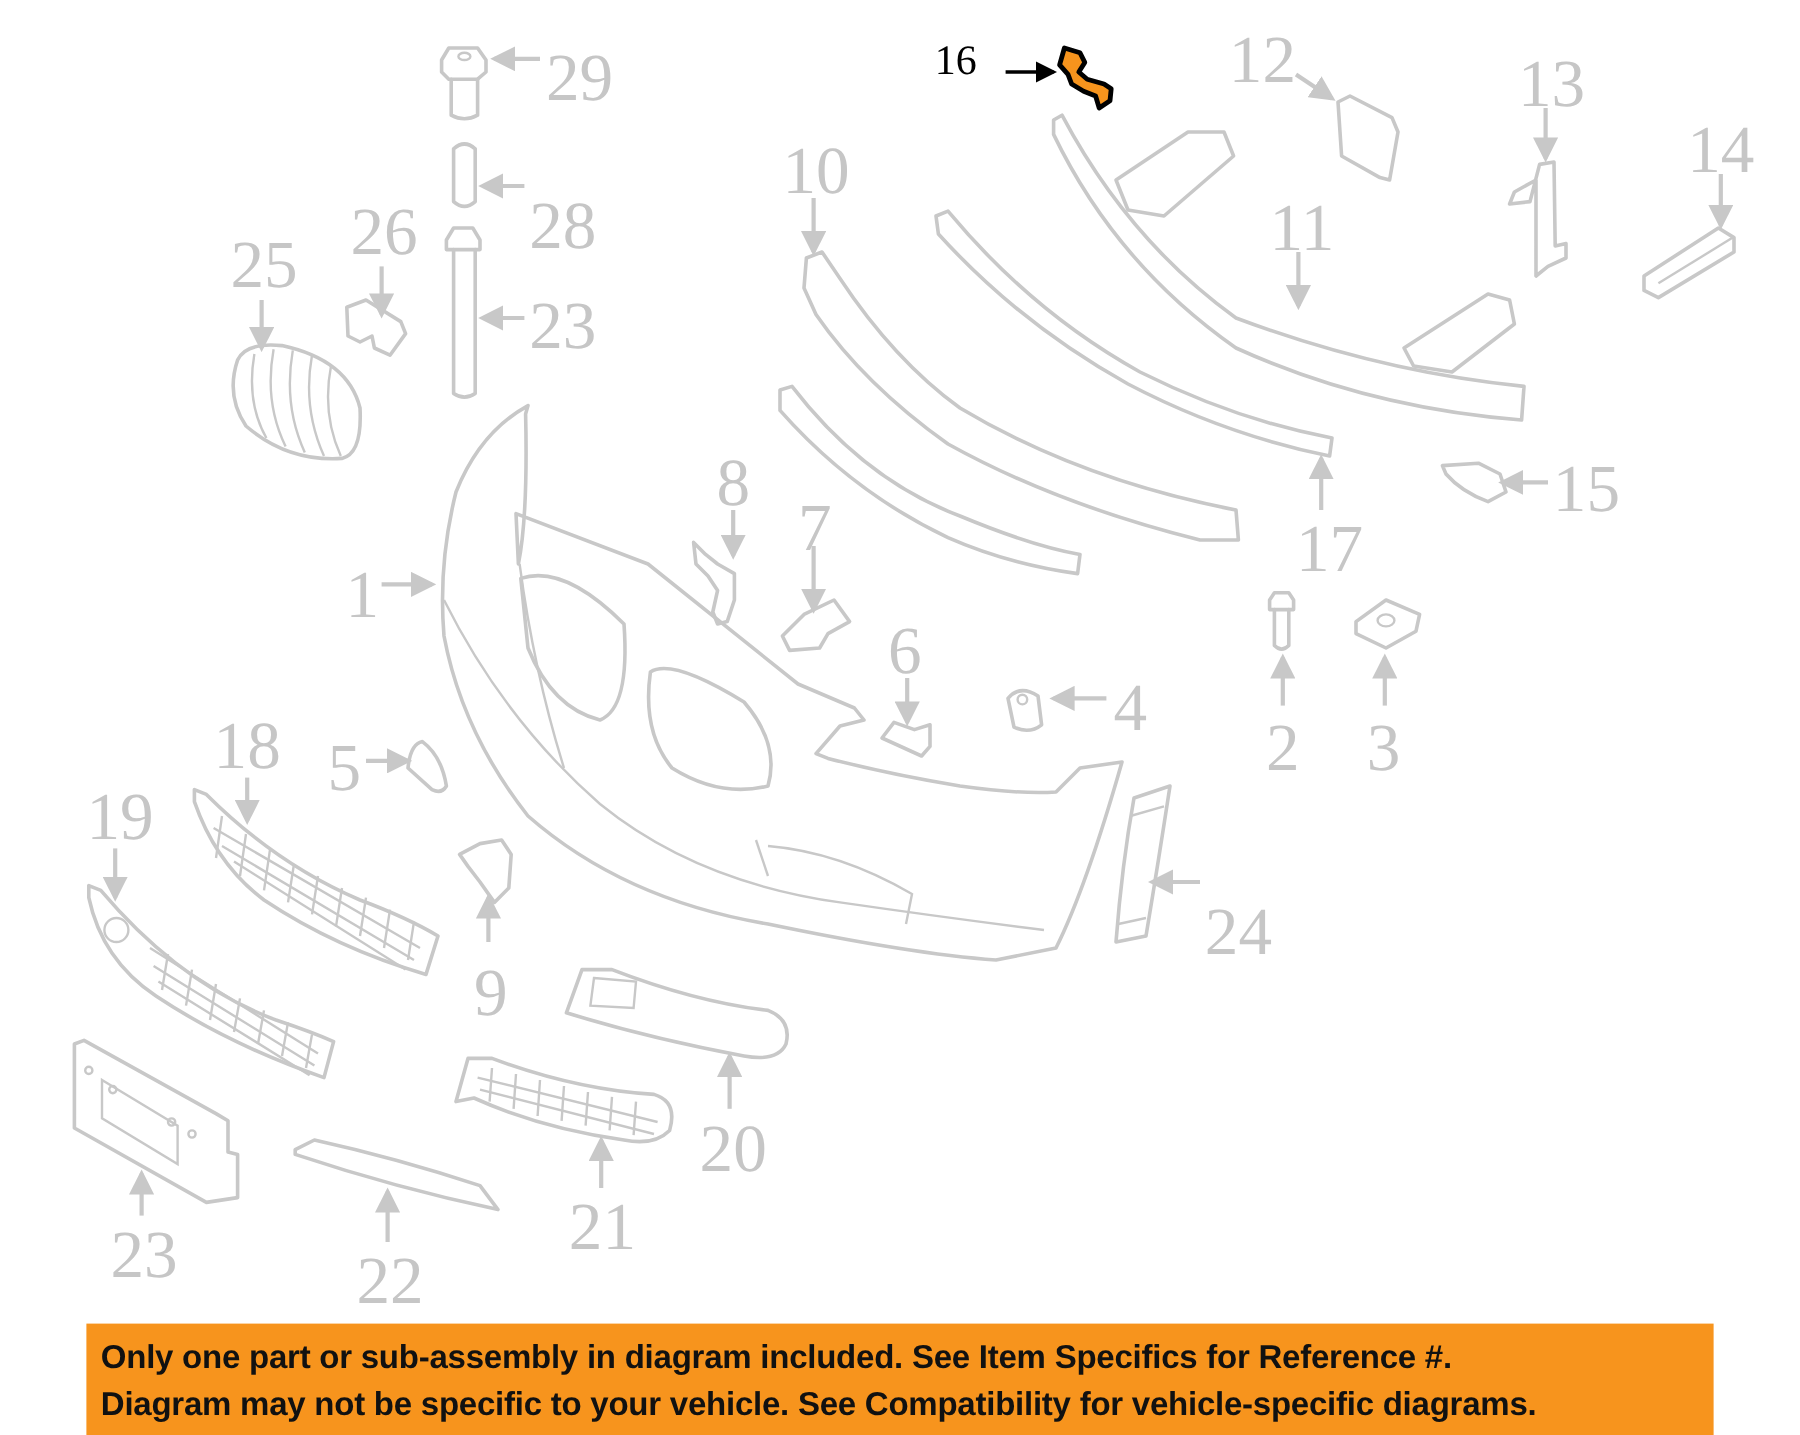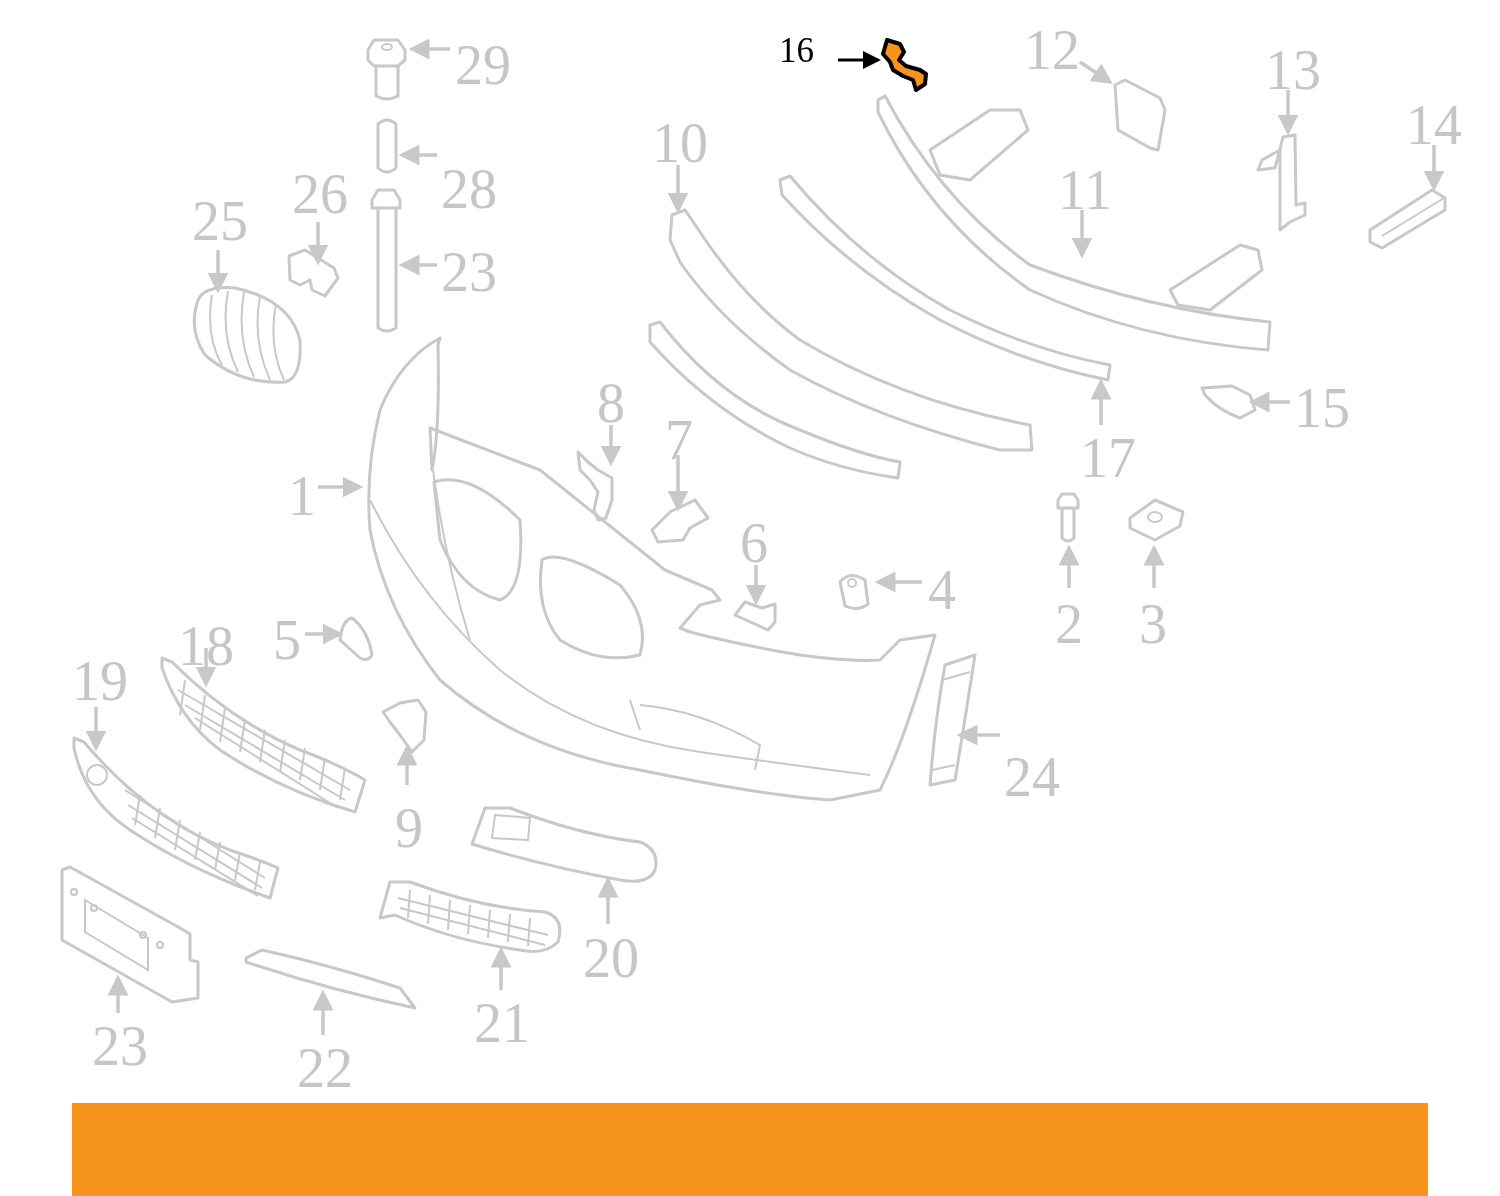--- a/index.html
+++ b/index.html
@@ -220,28 +220,30 @@
   <span class="lbl" style="left:597px;top:375px;">8</span>
   <span class="lbl" style="left:395px;top:800px;">9</span>
   <span class="lbl" style="left:652px;top:115px;">10</span>
   <span class="lbl" style="left:1058px;top:162px;">11</span>
   <span class="lbl" style="left:1024px;top:22px;">12</span>
   <span class="lbl" style="left:1265px;top:42px;">13</span>
   <span class="lbl" style="left:1406px;top:97px;">14</span>
   <span class="lbl" style="left:1294px;top:380px;">15</span>
   <span class="lbl hl" style="left:779px;top:33px;">16</span>
   <span class="lbl" style="left:1080px;top:430px;">17</span>
-  <span class="lbl" style="left:178px;top:594px;margin-top:24px;">18</span>
+  <span class="lbl" style="left:178px;top:594px;">18</span>
   <span class="lbl" style="left:72px;top:653px;">19</span>
   <span class="lbl" style="left:583px;top:930px;">20</span>
   <span class="lbl" style="left:474px;top:995px;">21</span>
   <span class="lbl" style="left:297px;top:1040px;">22</span>
   <span class="lbl" style="left:92px;top:1018px;">23</span>
   <span class="lbl" style="left:1004px;top:714px;margin-top:35px;">24</span>
   <span class="lbl" style="left:192px;top:193px;text-align:right;">25</span>
   <span class="lbl" style="left:292px;top:166px;">26</span>
   <span class="lbl" style="left:441px;top:244px;">23</span>
   <span class="lbl" style="left:441px;top:134px;margin-top:27px;">28</span>
   <span class="lbl" style="left:455px;top:37px;">29</span>
 </div>
 
 <div id="banner">
+  <div class="line">Only one part or sub-assembly in diagram included. See Item Specifics for Reference #.</div>
+  <div class="line">Diagram may not be specific to your vehicle. See Compatibility for vehicle-specific diagrams.</div>
 </div>
 
 </body></html>

